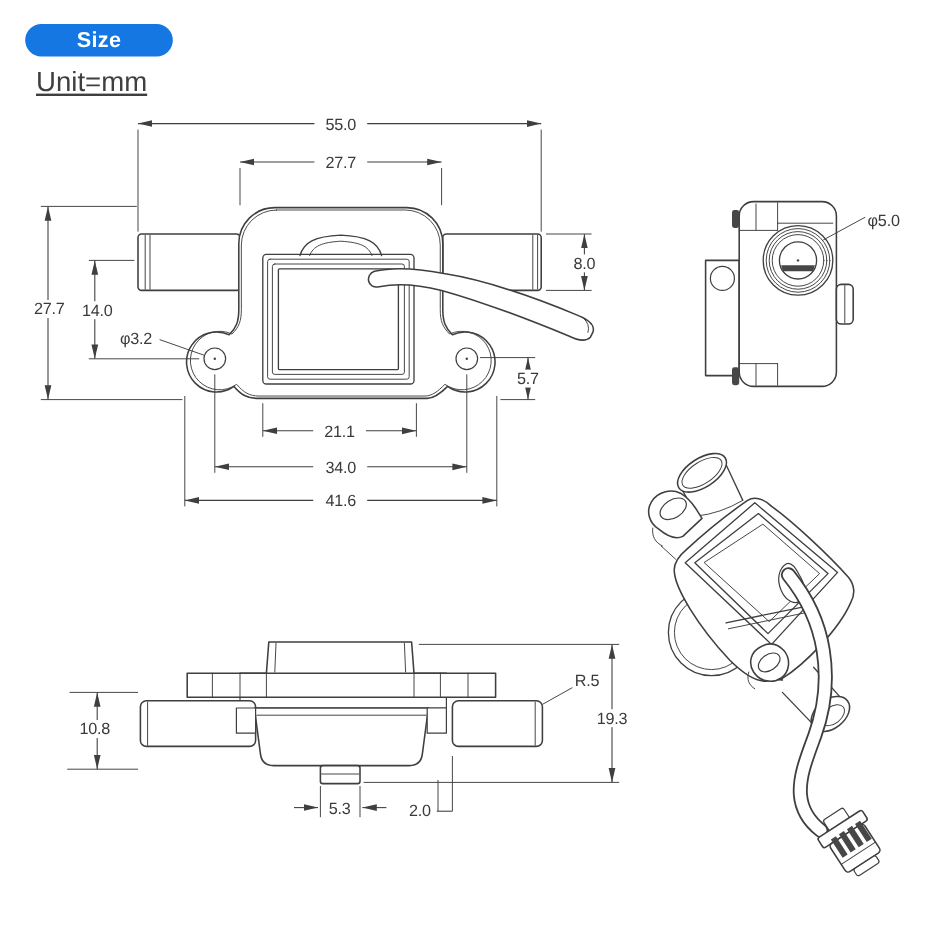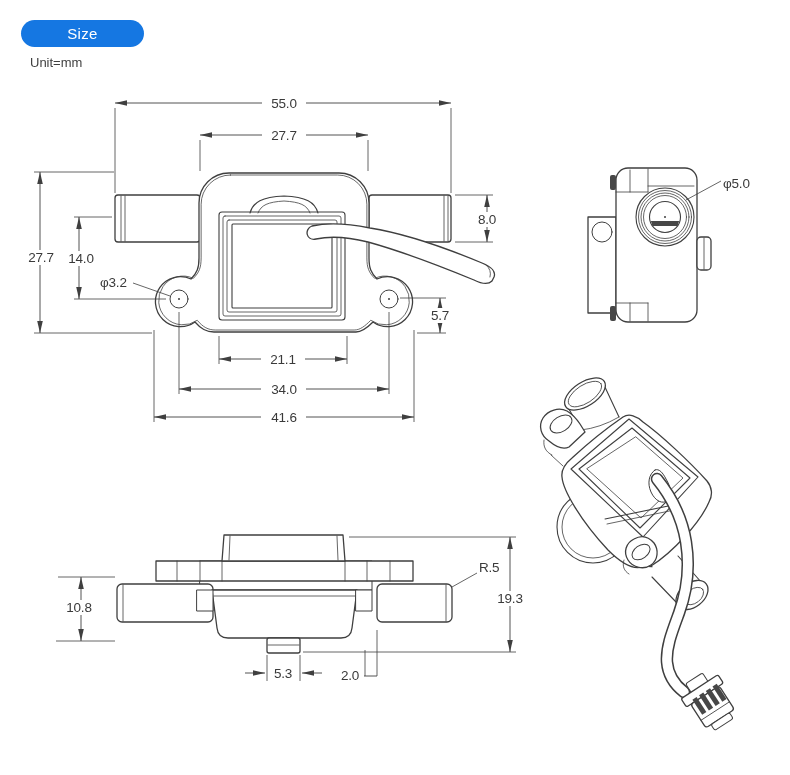--- a/index.html
+++ b/index.html
@@ -1,21 +1,21 @@
 <!DOCTYPE html>
 <html><head>
 <meta charset="utf-8">
 <style>
   html,body{margin:0;padding:0;background:#fff;}
   .stage{position:relative;width:790px;height:775px;background:#ffffff;overflow:hidden;
          font-family:"Liberation Sans",sans-serif;}
   .size-badge{position:absolute;left:21px;top:20px;width:123px;height:27px;border-radius:14px;
-              background:#1577e2;color:#ffffff;font-weight:normal;font-size:15px;
+              background:#1577e2;color:#ffffff;font-weight:bold;font-size:18px;
               display:flex;align-items:center;justify-content:center;letter-spacing:.3px;}
-  .unit-label{position:absolute;left:30px;top:55px;font-size:13px;color:#3f3f3f;}
+  .unit-label{position:absolute;left:30px;top:55px;font-size:23px;color:#3f3f3f;text-decoration:underline;}
   svg{position:absolute;left:0;top:0;}
   .o  {fill:#ffffff;stroke:#3f3f3f;stroke-width:1.3;stroke-linejoin:round;stroke-linecap:round;}
   .o2 {fill:#ffffff;stroke:#3f3f3f;stroke-width:1;stroke-linejoin:round;stroke-linecap:round;}
   .ln {fill:none;stroke:#3f3f3f;stroke-width:1.1;stroke-linecap:round;stroke-linejoin:round;}
   .tn {fill:none;stroke:#3f3f3f;stroke-width:.8;stroke-linecap:round;}
   .dk {fill:#474747;stroke:none;}
   .dim{fill:none;stroke:#3f3f3f;stroke-width:.9;}
   .ext{fill:none;stroke:#3f3f3f;stroke-width:.8;}
   .lbl{font:13.5px "Liberation Sans",sans-serif;fill:#3a3a3a;text-anchor:middle;letter-spacing:-.2px;}
   .lbls{font:13.5px "Liberation Sans",sans-serif;fill:#3a3a3a;text-anchor:start;letter-spacing:-.2px;}

